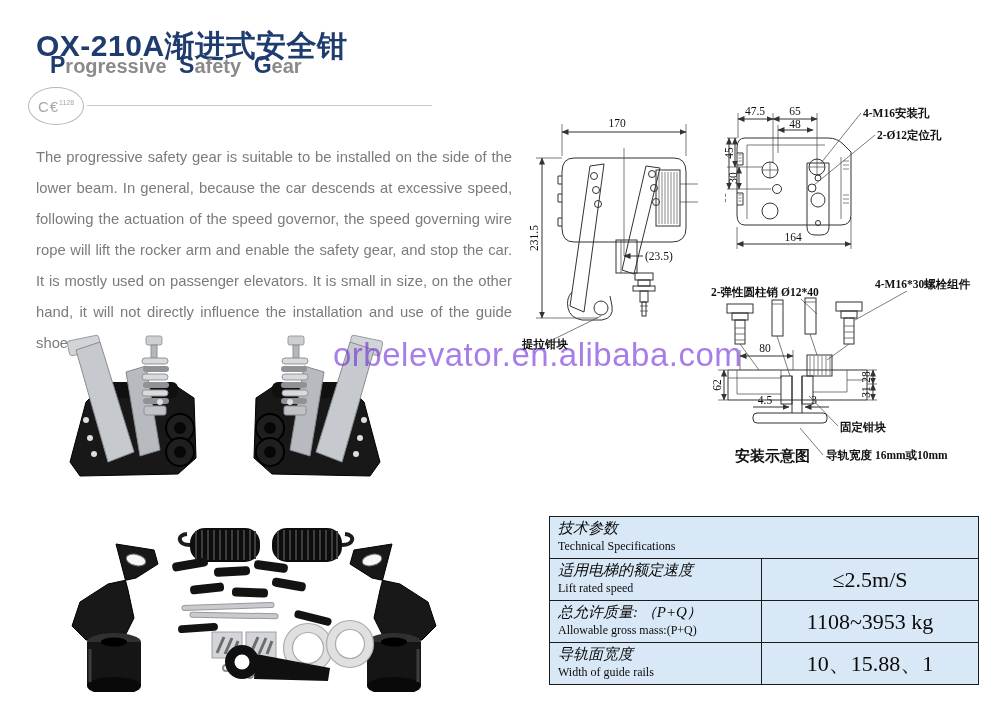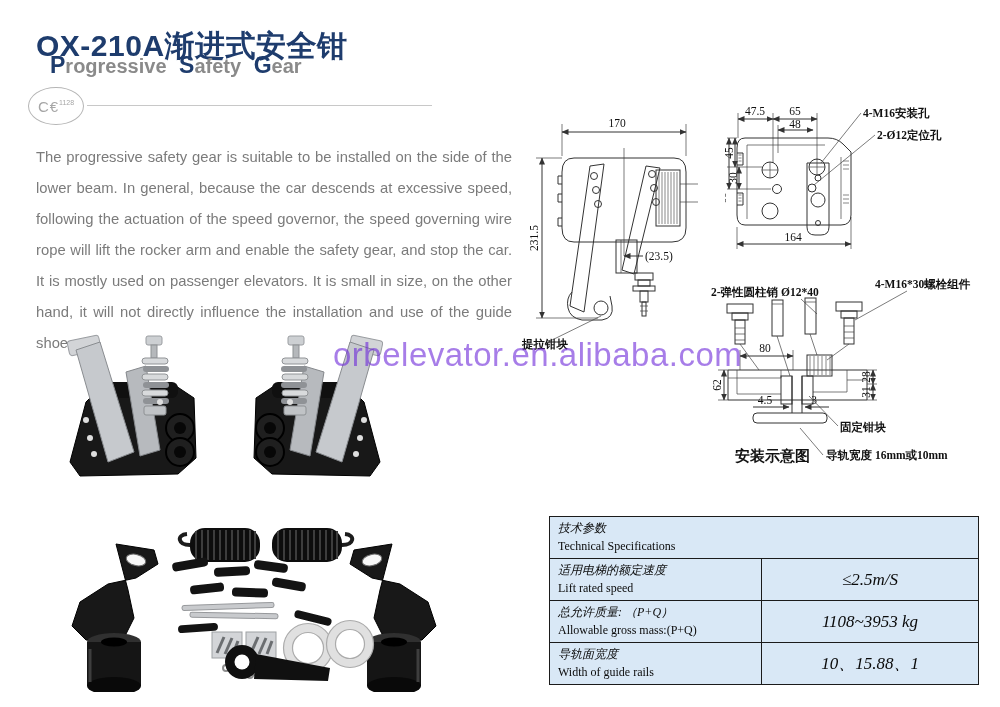--- a/index.html
+++ b/index.html
@@ -48,23 +48,23 @@
   svg .dim  { font-family:"Liberation Serif", serif; font-size:11.5px; fill:#111; }
   svg .lbl  { font-family:"Liberation Serif", serif; font-size:11.5px; font-weight:bold; fill:#111; }
   svg .cap  { font-family:"Liberation Serif", serif; font-size:15px;  font-weight:bold; fill:#111; }
 
   .spec-wrap { position:absolute; left:549px; top:516px; z-index:2; }
   table.spec-table {
     border-collapse:collapse; background:#d9e8f6;
     font-family:"Liberation Serif", serif; color:#0a0a0a;
   }
   table.spec-table td { border:1.6px solid #1b1b1b; padding:2px 8px; vertical-align:middle; }
-  table.spec-table .cn { font-style:italic; font-size:12px; line-height:18px; }
+  table.spec-table .cn { font-style:italic; font-size:15px; line-height:18px; }
   table.spec-table .en { font-size:12px; line-height:19px; }
-  table.spec-table td.val { text-align:center; font-size:17px;font-style:italic; }
+  table.spec-table td.val { text-align:center; font-size:22px; }
   table.spec-table tr.hd td { height:40px; }
   table.spec-table tr.rw td { height:37px; }
   col.c1 { width:212px; } col.c2 { width:217px; }
 </style>
 </head>
 <body>
 
 <h1 class="page-title">OX-210A渐进式安全钳</h1>
 
 <div class="page-subtitle">

